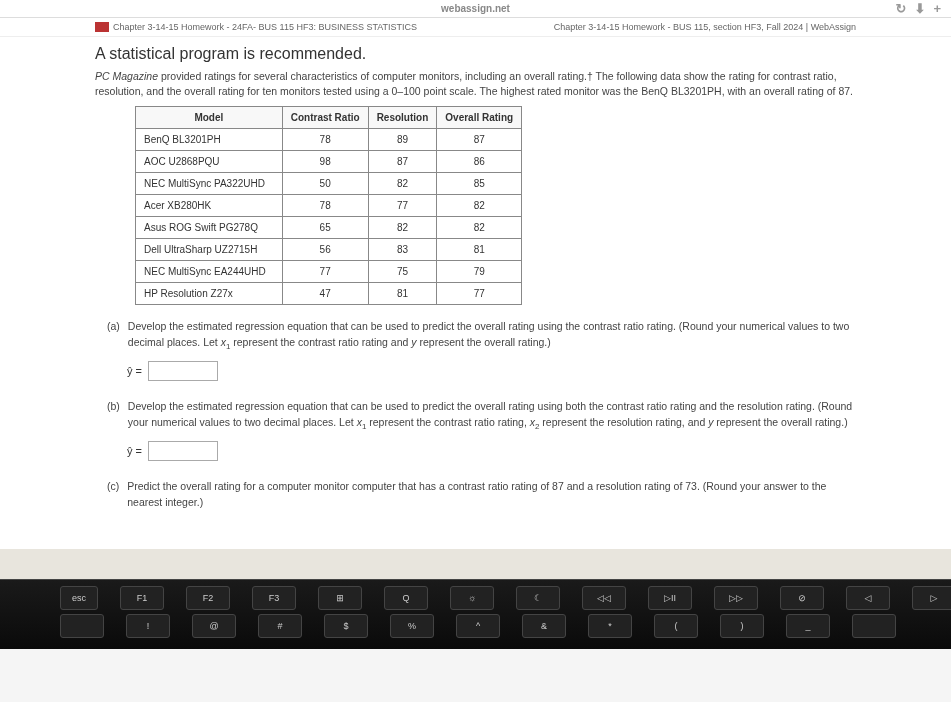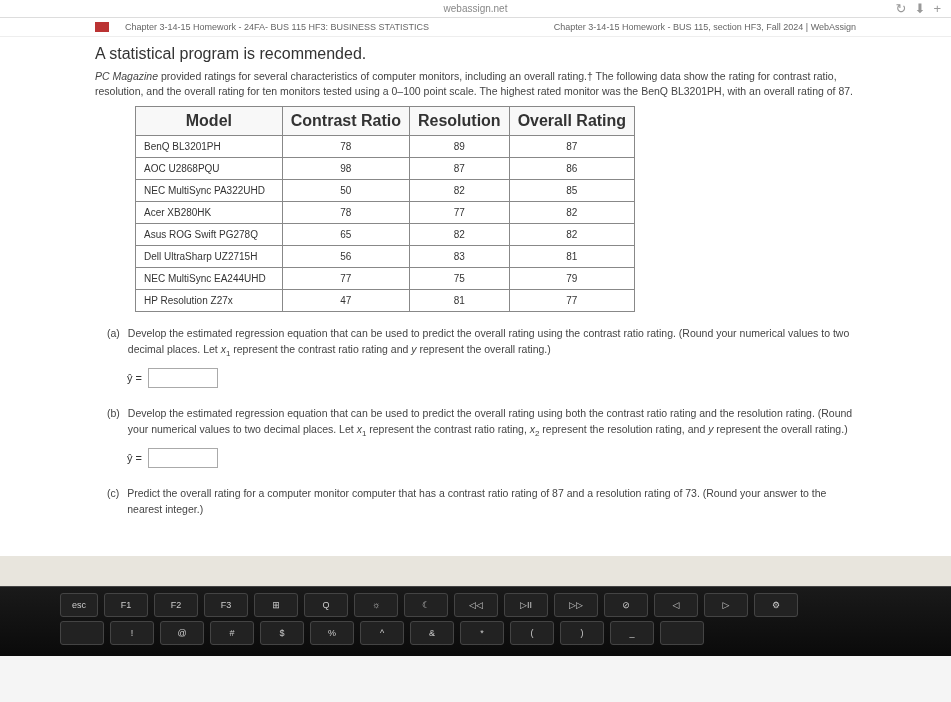--- a/index.html
+++ b/index.html
@@ -12,20 +12,21 @@
     .browser-bar {
       background: #fff;
       border-bottom: 1px solid #ddd;
       padding: 3px 10px;
       display: flex;
       align-items: center;
       justify-content: center;
       font-size: 10px;
       color: #888;
       position: relative;
+      font-weight: bold;
     }
     .browser-url {
       text-align: center;
       color: #888;
     }
     .browser-icons-right {
       position: absolute;
       right: 10px;
       display: flex;
       gap: 8px;
@@ -35,21 +36,21 @@
     .header-bar {
       background: #fff;
       padding: 4px 95px;
       display: flex;
       justify-content: space-between;
       align-items: center;
       font-size: 9px;
       color: #666;
       border-bottom: 1px solid #eee;
     }
-    .header-left { display: flex; align-items: center; gap: 16px; }
+    .header-left { display: flex; align-items: center; gap: 4px; }
     .wa-icon {
       width: 14px; height: 10px;
       background: #b33;
       display: inline-block;
     }
     .content {
       background: #fff;
       padding: 8px 95px 30px 95px;
       max-width: 951px;
     }
@@ -69,21 +70,21 @@
     }
     th, td {
       border: 1px solid #888;
       padding: 5px 8px;
       text-align: center;
       color: #333;
     }
     th {
       background: #f8f8f8;
       font-weight: bold;
-      font-size: 16px;
+      font-size: 10px;
     }
     td:first-child { text-align: left; padding-right: 16px; }
     th:first-child { text-align: center; }
     .part {
       font-size: 10.5px;
       color: #444;
       line-height: 1.5;
       margin-bottom: 8px;
       padding-left: 12px;
       display: flex;
@@ -111,21 +112,21 @@
       background: linear-gradient(#1a1a1a, #0a0a0a);
       height: 70px;
       border-top: 1px solid #444;
       display: flex;
       flex-direction: column;
       justify-content: center;
       padding: 0 60px;
     }
     .key-row {
       display: flex;
-      gap: 6px;
+      gap: 22px;
       margin-bottom: 4px;
     }
     .key {
       background: #222;
       border: 1px solid #444;
       border-radius: 3px;
       min-width: 44px;
       height: 24px;
       display: flex;
       align-items: center;

